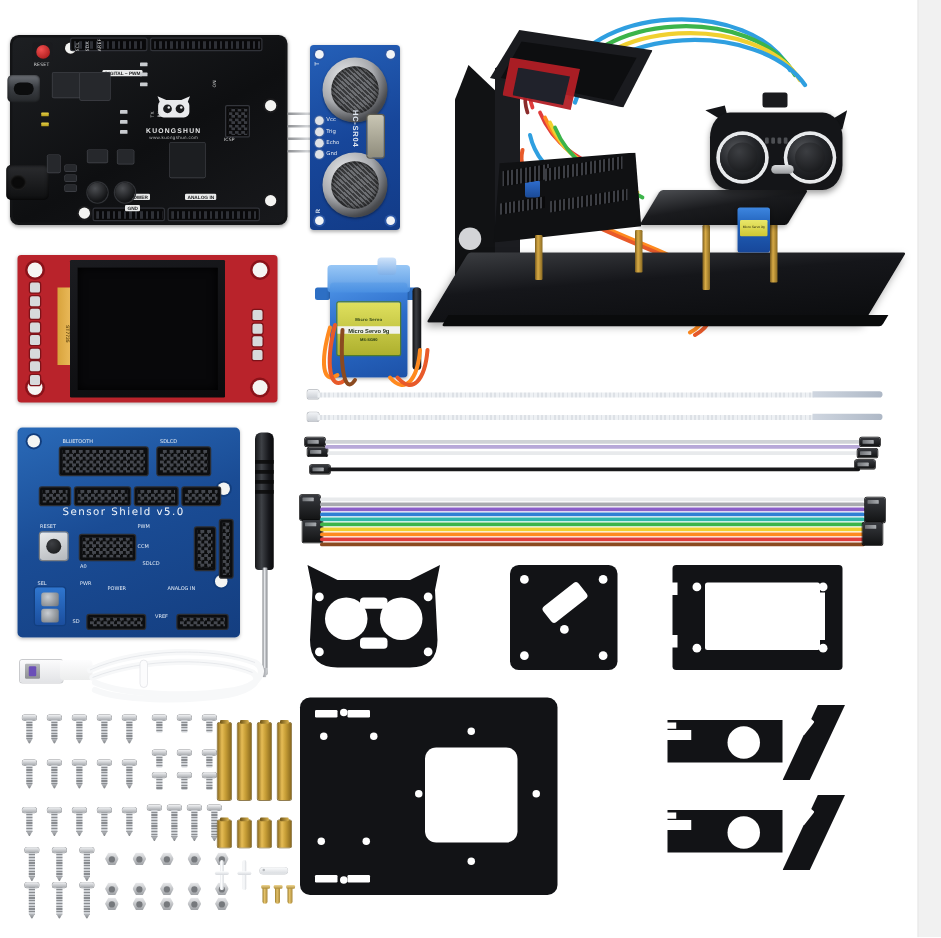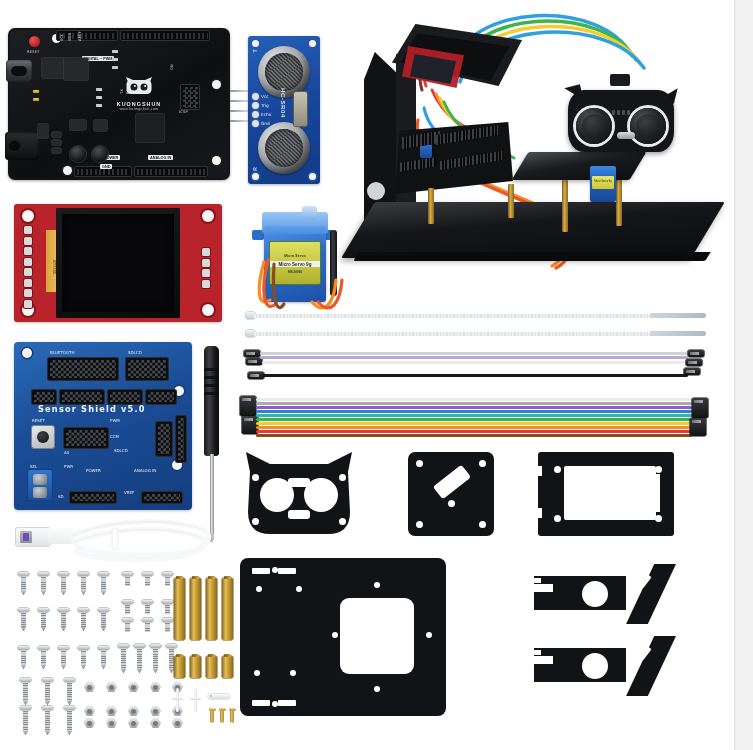--- a/index.html
+++ b/index.html
@@ -143,22 +143,22 @@
 
   
   .shield{left:14px;top:342px;width:178px;height:168px;}
   .shboard{position:absolute;inset:0;border-radius:4px;
      background:linear-gradient(160deg,#2a6ab8,#1a4c95 45%,#143e80);box-shadow:0 1px 3px rgba(0,0,0,.25);}
   .blkhdr{position:absolute;background:#0d0e10;border-radius:1.5px;box-shadow:0 0 0 1px #2b2d32;}
   .blkhdr:after{content:"";position:absolute;left:2px;top:2px;right:2px;bottom:2px;
      background:repeating-conic-gradient(#45484f 0 25%,#0b0c0d 0 50%) 0 0/5.4px 5.4px;}
   .shlbl{position:absolute;color:#e4ecf6;font-size:4px;white-space:nowrap;
      font-family:"DejaVu Sans",sans-serif;}
-  .shtitle{position:absolute;left:24px;top:62px;color:#f0f5fb;font-size:8.2px;
-     font-weight:bold;letter-spacing:1.2px;font-family:"DejaVu Sans",sans-serif;text-align:center;}
+  .shtitle{position:absolute;left:36px;top:62px;color:#f0f5fb;font-size:8.2px;
+     font-weight:normal;letter-spacing:1.2px;font-family:"DejaVu Sans",sans-serif;text-align:center;}
   .shbtn{position:absolute;left:18px;top:84px;width:22px;height:22px;border-radius:2px;
      background:linear-gradient(160deg,#e8eaec,#b5b8bc);box-shadow:0 0 0 1px #7d8084;}
   .shbtn i{position:absolute;left:5px;top:5px;width:12px;height:12px;border-radius:50%;
      background:radial-gradient(circle at 36% 32%,#3e4044,#131415);}
   .shterm{position:absolute;left:14px;top:128px;width:24px;height:30px;border-radius:2px;
      background:linear-gradient(180deg,#2f76cf,#1b4e9e);box-shadow:0 0 0 1px #123f80;}
   .shterm i{position:absolute;left:5px;width:14px;height:11px;border-radius:2px;
      background:radial-gradient(circle at 38% 32%,#c9cdd2,#6e7378);}
   .shhole{position:absolute;width:10px;height:10px;border-radius:50%;background:#f4f5f3;
      box-shadow:0 0 0 1.5px #123d7c;}

